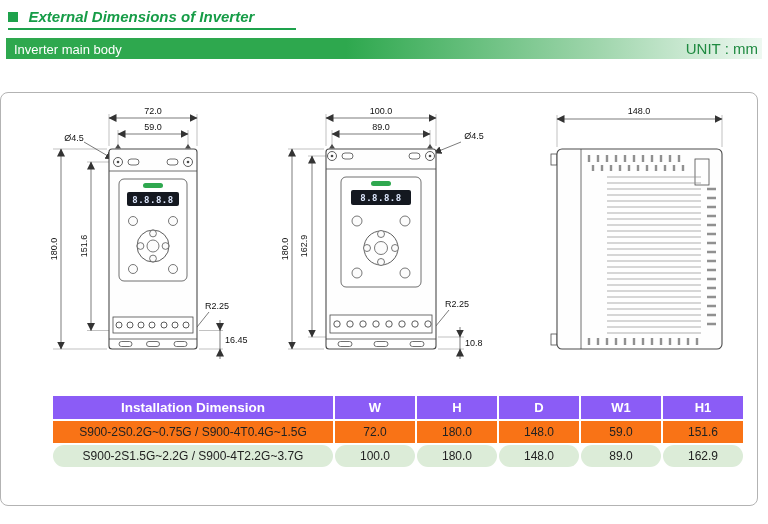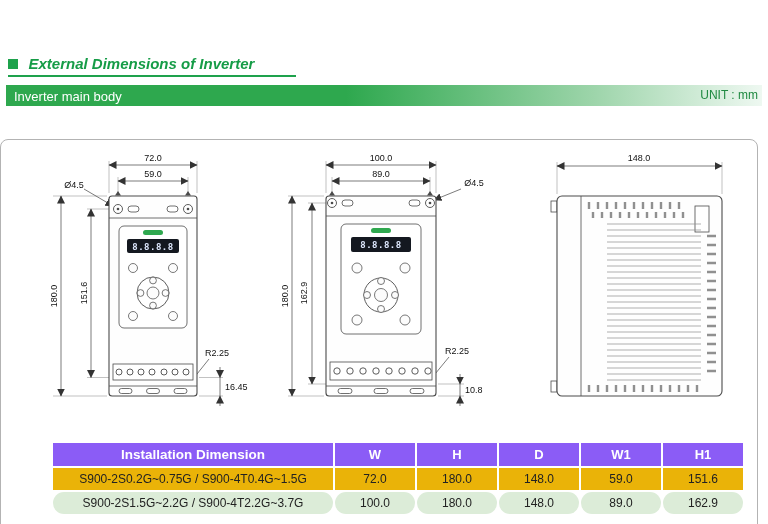--- a/index.html
+++ b/index.html
@@ -1,28 +1,28 @@
 <!DOCTYPE html>
 <html><head>
 <meta charset="utf-8">
 <style>
   html,body { margin:0; padding:0; background:#ffffff; }
   body { width:768px; height:524px; overflow:hidden; font-family:"Liberation Sans",sans-serif; position:relative; }
 
   
-  .title-block { padding:7px 0 0 8px;margin-top:47px; }
+  .title-block { padding:7px 0 0 8px; }
   .title-wrap { display:inline-block; border-bottom:2px solid #1ea24c; padding:0 42px 3px 0; }
   .bullet-sq { display:inline-block; width:10px; height:10px; background:#1ea24c; margin-right:6px; vertical-align:middle; }
   .page-title { display:inline-block; vertical-align:middle; color:#169c47; font-size:15px; font-weight:bold; font-style:italic; }
 
   
   .section-bar { position:relative; margin:8px 6px 0 6px; height:21px; line-height:21px;
     background:linear-gradient(90deg,#2ea84e 0%,#2ea84e 45%,#9ed5ab 78%,#eef8f1 100%); }
   .section-label { color:#ffffff; font-size:13px; font-weight:normal; padding-left:8px; }
-  .unit-label { position:absolute; right:4px; top:0; color:#1f8a41; font-size:12px; }
+  .unit-label { position:absolute; right:4px; top:0; color:#1f8a41; font-size:15px; }
 
   
   .content-box { margin:33px 10px 0 0; height:412px; border:1px solid #b3b3b3; border-radius:8px; background:#fff;padding-left:38px; }
   .drawings-row { display:flex; justify-content:center; align-items:flex-start; gap:4px; padding-top:8px; }
   svg { flex:none; }
 
   
   .body { fill:#fefefe; stroke:#4b4b4b; stroke-width:1.1; }
   .thin { fill:#ffffff; stroke:#4b4b4b; stroke-width:0.8; }
   .lineonly { fill:none; stroke:#4b4b4b; stroke-width:0.8; }
@@ -34,21 +34,21 @@
   .dimtxt { font:9px "Liberation Sans",sans-serif; fill:#111; }
   .seg { font:bold 9px "DejaVu Sans Mono",monospace; fill:#dfe9ff; letter-spacing:0.5px; }
   .fin { stroke:#8e8e8e; stroke-width:0.7; fill:none; }
   .vent { stroke:#909090; stroke-width:2.4; fill:none; }
 
   
   .dim-table { border-collapse:separate; border-spacing:2px; margin:8px auto 0 auto; }
   .dim-table th, .dim-table td { text-align:center; padding:4px 6px; }
   .dim-table th { background:#8b5cf6; color:#ffffff; font-size:13px; font-weight:bold; }
   .dim-table th.model-col { width:268px; font-size:13.5px; font-weight:bold; }
-  .dim-table td { font-size:12px; color:#222; background:#eab308; }
+  .dim-table td { font-size:12px; color:#222; background:#f97316; }
   .dim-table td.num { width:68px; }
   .dim-table tr.alt td { background:#dcecd8;border-radius:11px; }
 </style>
 </head>
 <body>
 
 <div class="title-block">
   <div class="title-wrap">
     <span class="bullet-sq"></span>
     <span class="page-title">External Dimensions of Inverter</span>

